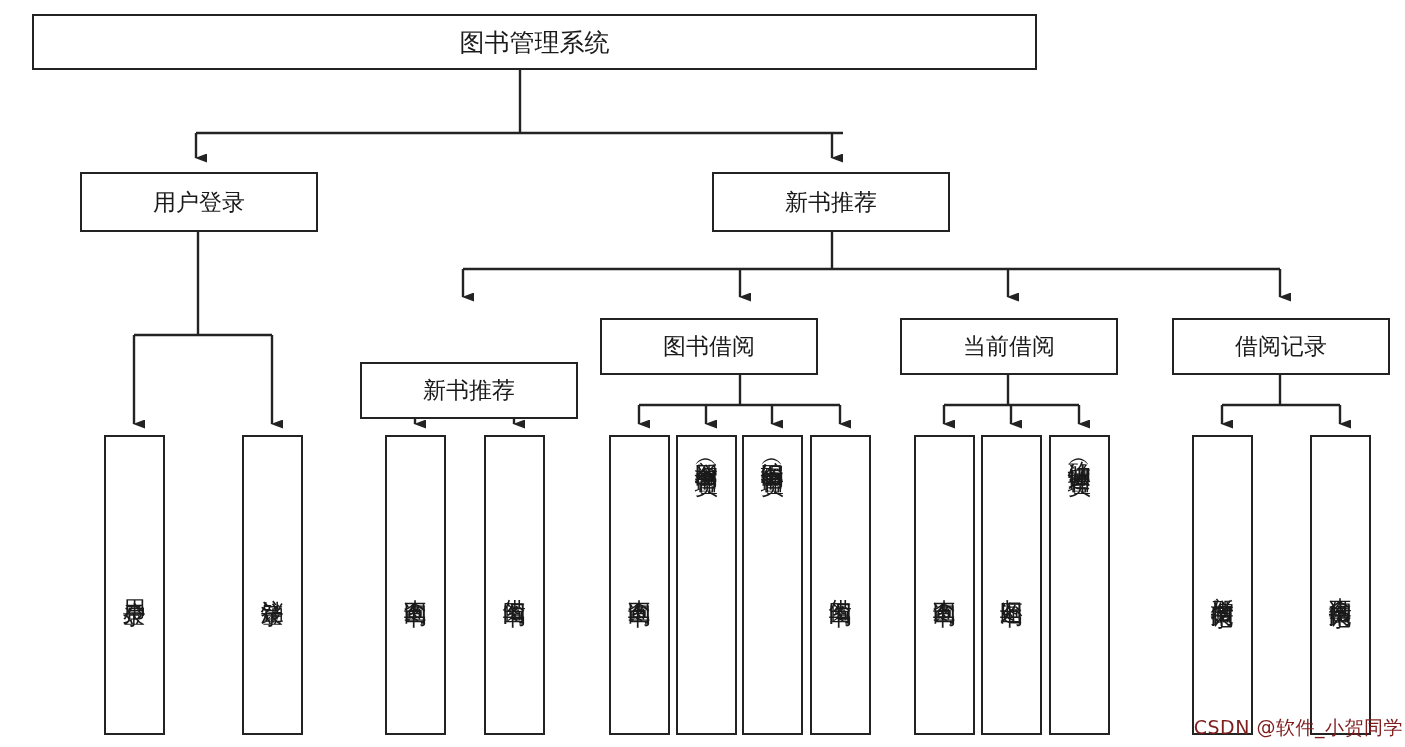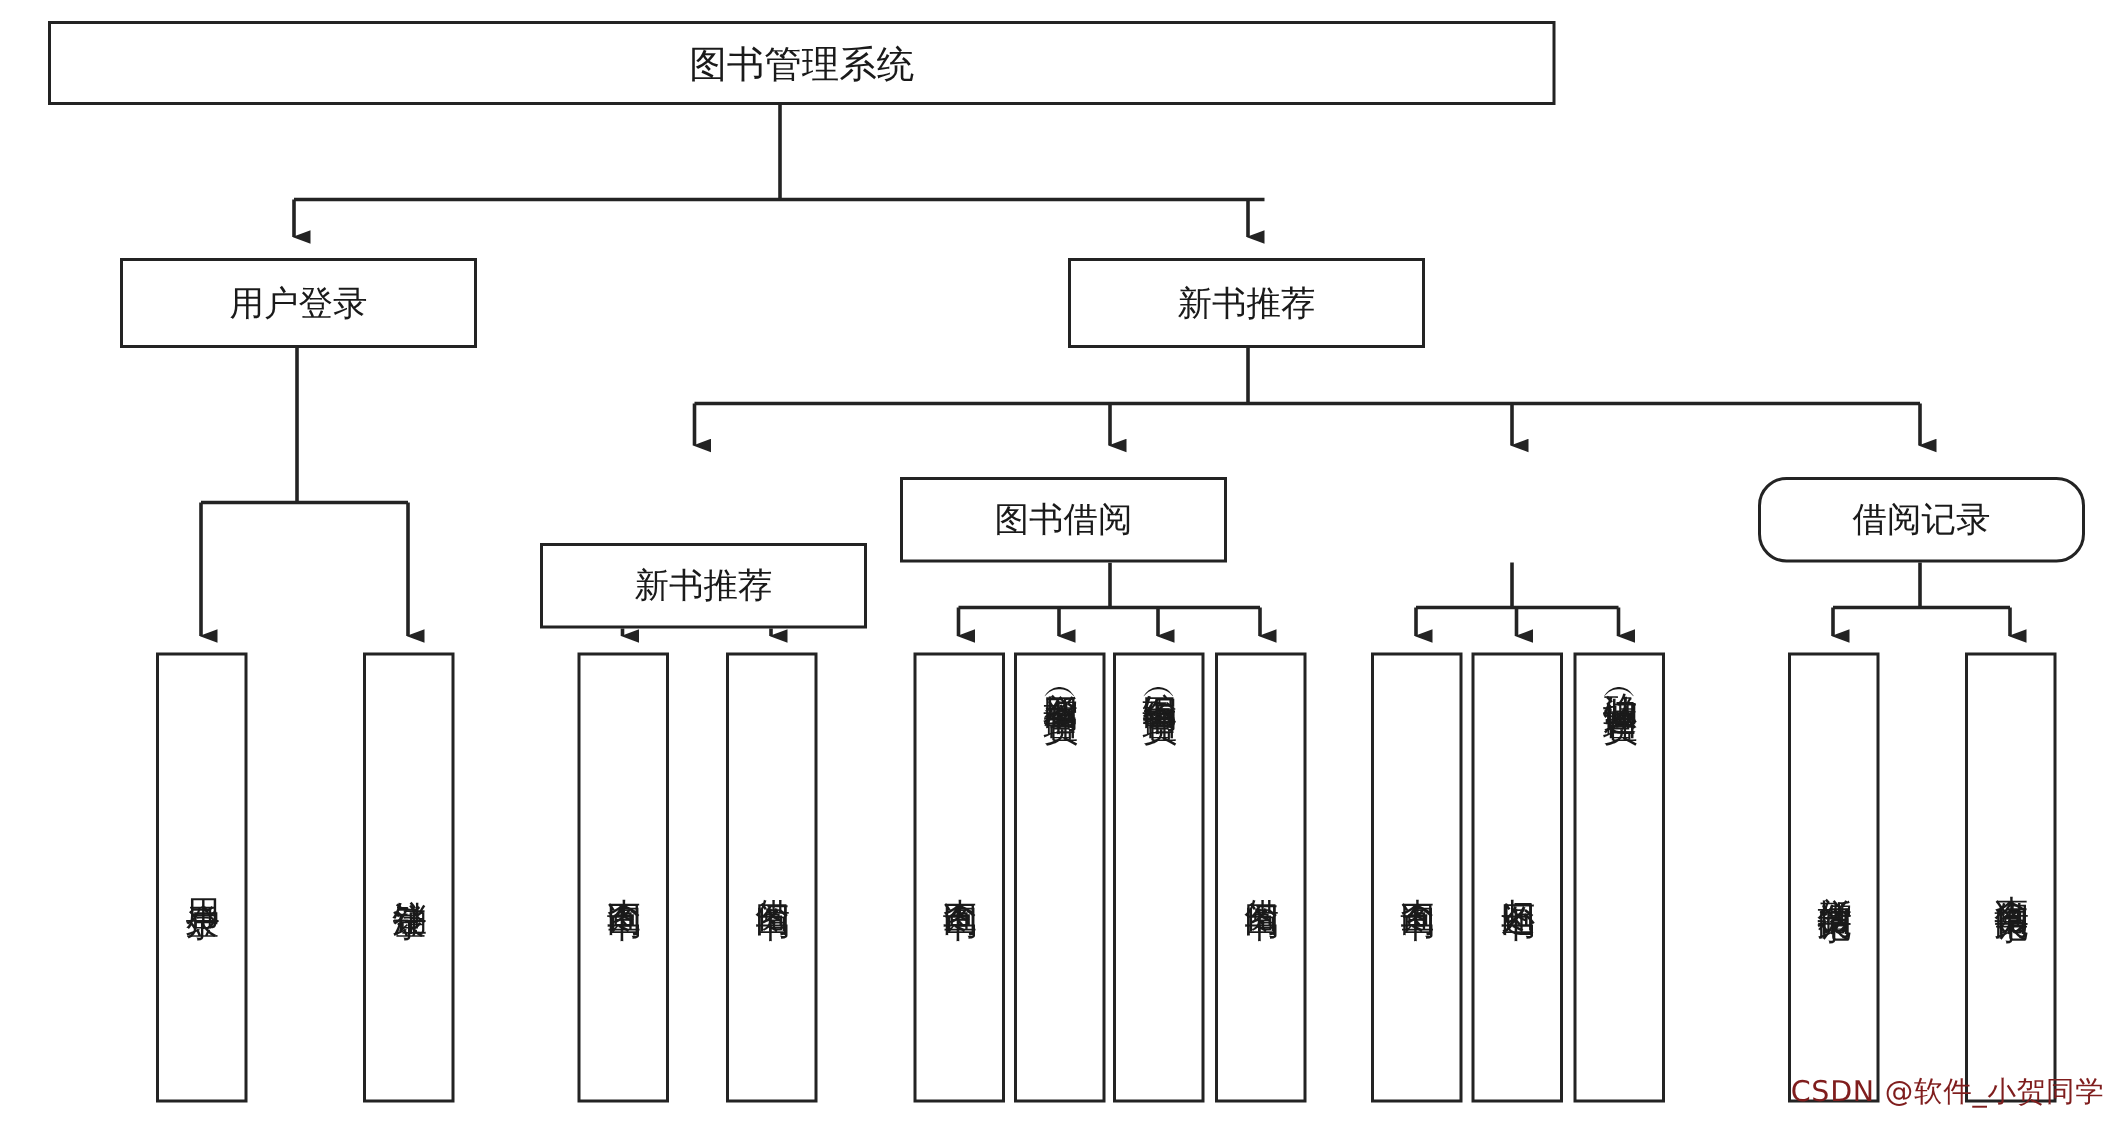--- a/index.html
+++ b/index.html
@@ -133,21 +133,24 @@
   <div class="node lvl2" style="left:712px; top:172px; width:238px; height:60px;">
     <span>新书推荐</span>
   </div>
 
   <div class="node lvl2" style="left:360px; top:318px; width:218px; height:57px;margin-top:44px;">
     <span>新书推荐</span>
   </div>
   <div class="node lvl2" style="left:600px; top:318px; width:218px; height:57px;">
     <span>图书借阅</span>
   </div>
-  <div class="node lvl2" style="left:1172px; top:318px; width:218px; height:57px;border-radius:19px;">
+  <div class="node lvl2" style="left:900px; top:318px; width:218px; height:57px;">
+    <span>当前借阅</span>
+  </div>
+  <div class="node lvl2" style="left:1172px; top:318px; width:218px; height:57px;">
     <span>借阅记录</span>
   </div>
 
   <div class="node leaf mid" style="left:104px; top:435px; width:61px; height:300px;">
     <span class="vtext">用户登录</span>
   </div>
   <div class="node leaf mid" style="left:242px; top:435px; width:61px; height:300px;">
     <span class="vtext">注销登录</span>
   </div>
 

